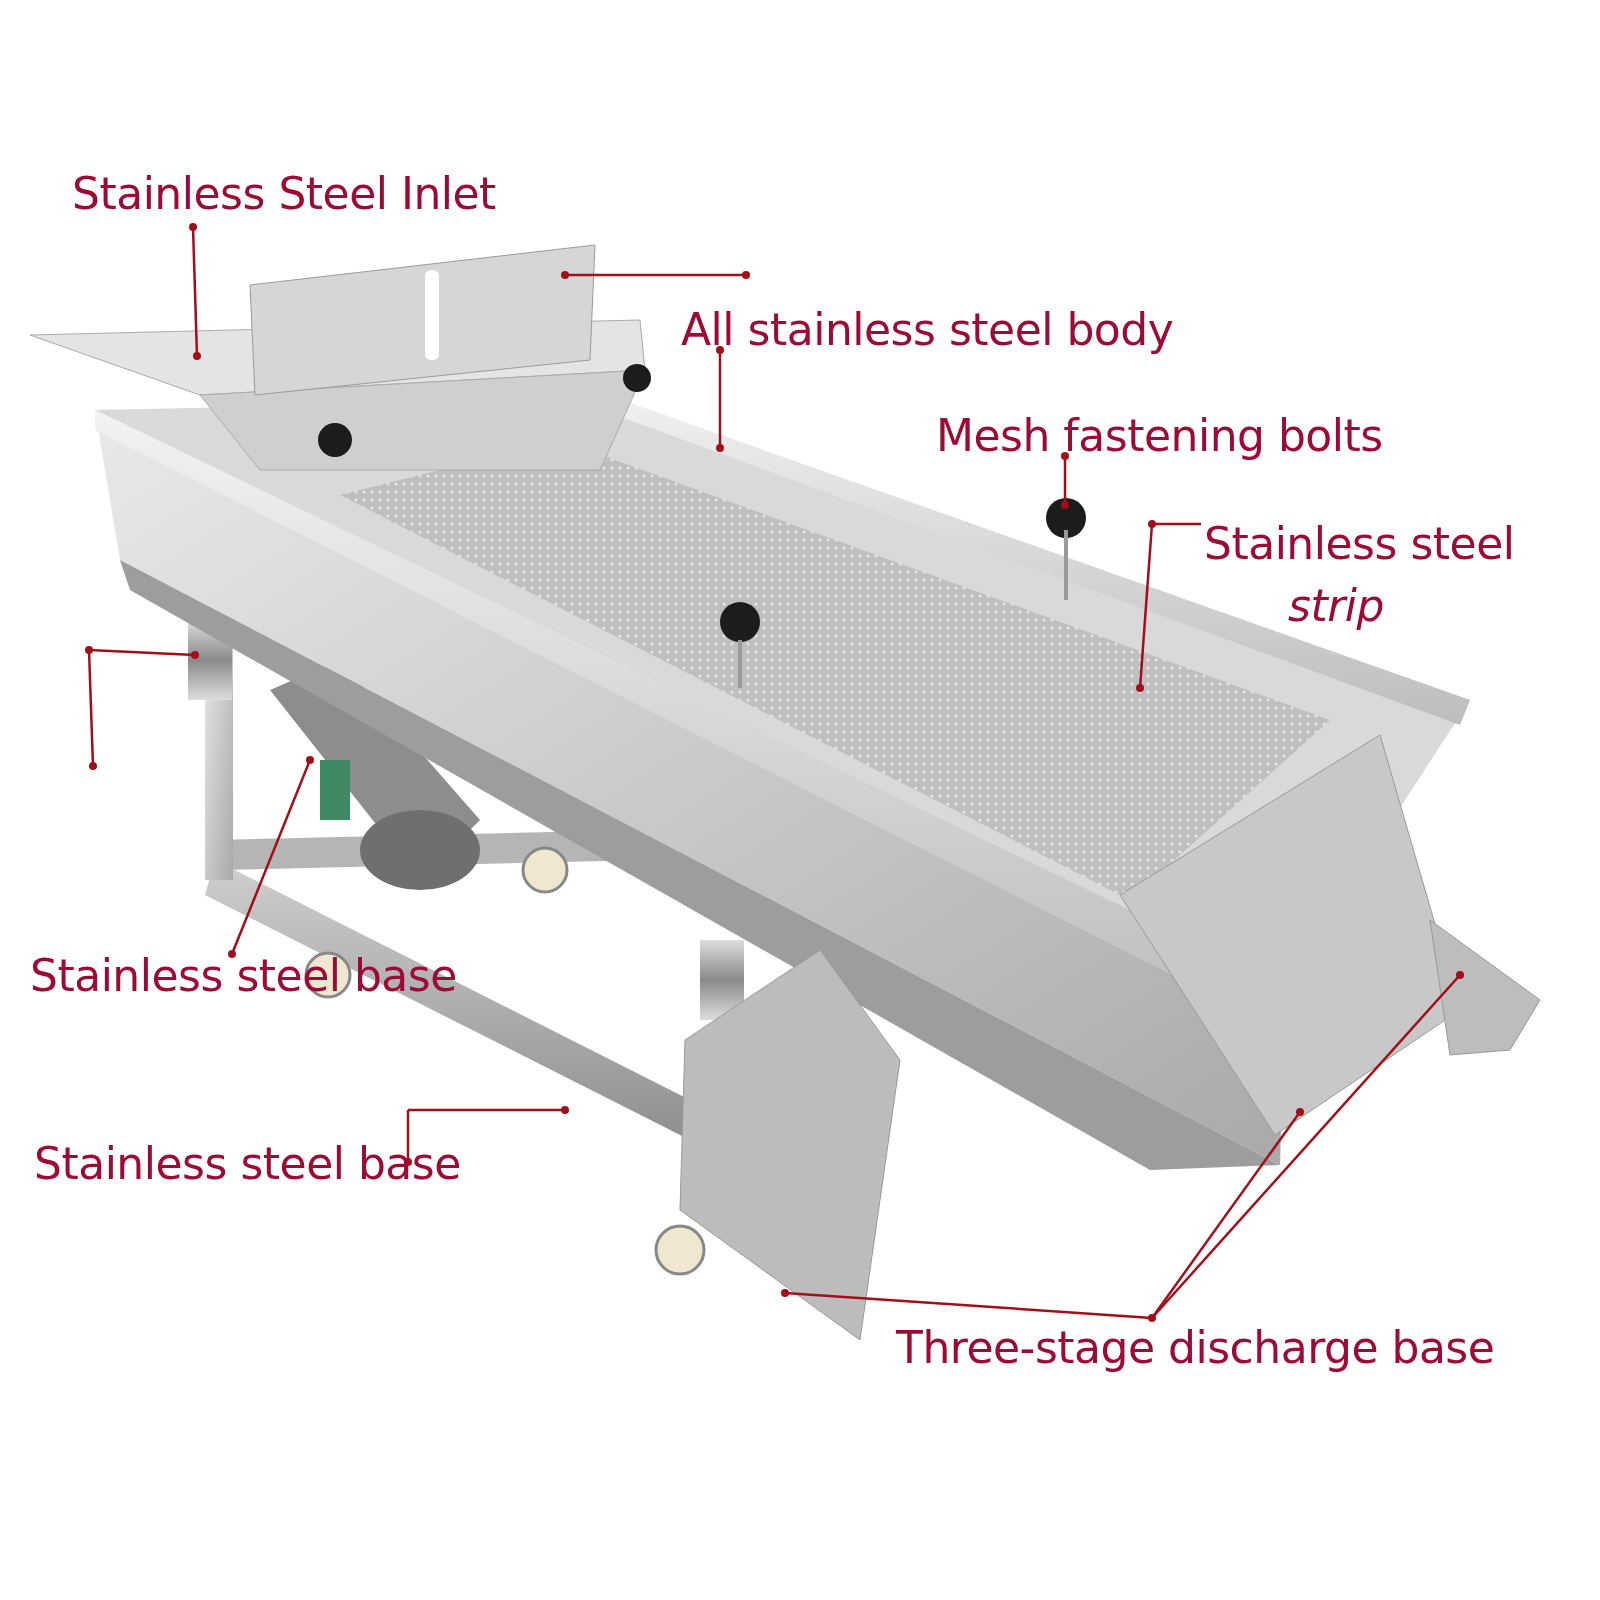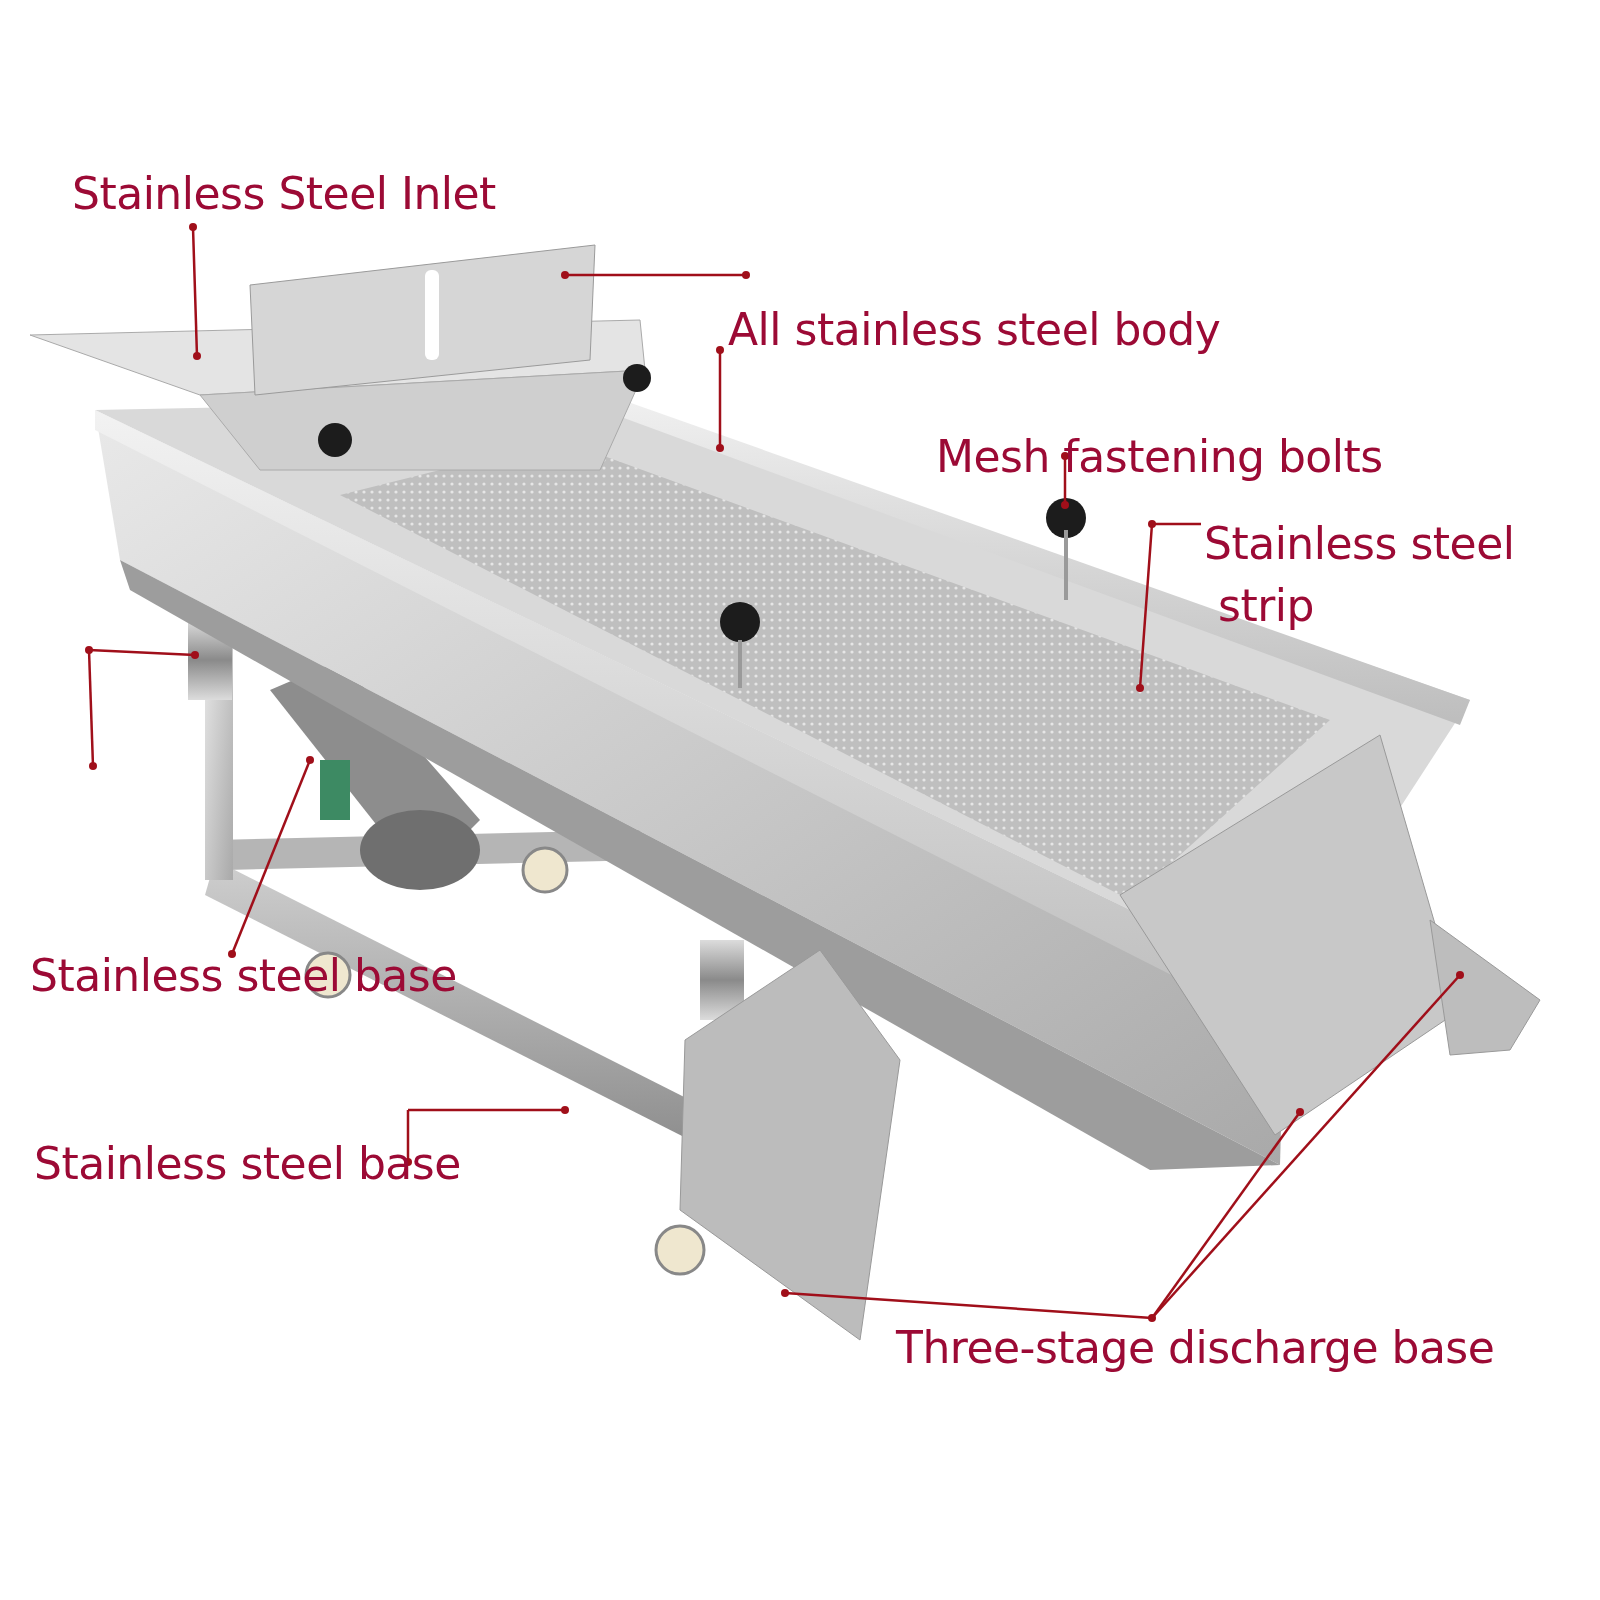--- a/index.html
+++ b/index.html
@@ -139,21 +139,21 @@
       <circle cx="408" cy="1162" r="4"></circle>
         <circle cx="565" cy="1110" r="4"></circle>
       <circle cx="785" cy="1293" r="4"></circle>
         <circle cx="1152" cy="1318" r="4"></circle>
       <circle cx="1300" cy="1112" r="4"></circle>
         <circle cx="1460" cy="975" r="4"></circle>
     </g>
   </svg>
 
   <div class="label" style="left:72px;top:172px;">Stainless Steel Inlet</div>
-  <div class="label" style="left:728px;top:308px;">All stainless steel body</div>
-  <div class="label" style="left:936px;top:414px;margin-top:21px;">Mesh fastening bolts</div>
+  <div class="label" style="left:681px;top:308px;">All stainless steel body</div>
+  <div class="label" style="left:936px;top:414px;">Mesh fastening bolts</div>
   <div class="label" style="left:1204px;top:498px;margin-top:24px;">Stainless steel</div>
-  <div class="label" style="left:1218px;top:584px;">strip</div>
+  <div class="label" style="left:1288px;top:584px;font-style:italic;">strip</div>
   <div class="label" style="left:30px;top:954px;">Stainless steel base</div>
   <div class="label" style="left:34px;top:1142px;">Stainless steel base</div>
   <div class="label" style="left:896px;top:1326px;">Three-stage discharge base</div>
 
 </div>
 
 </body></html>

